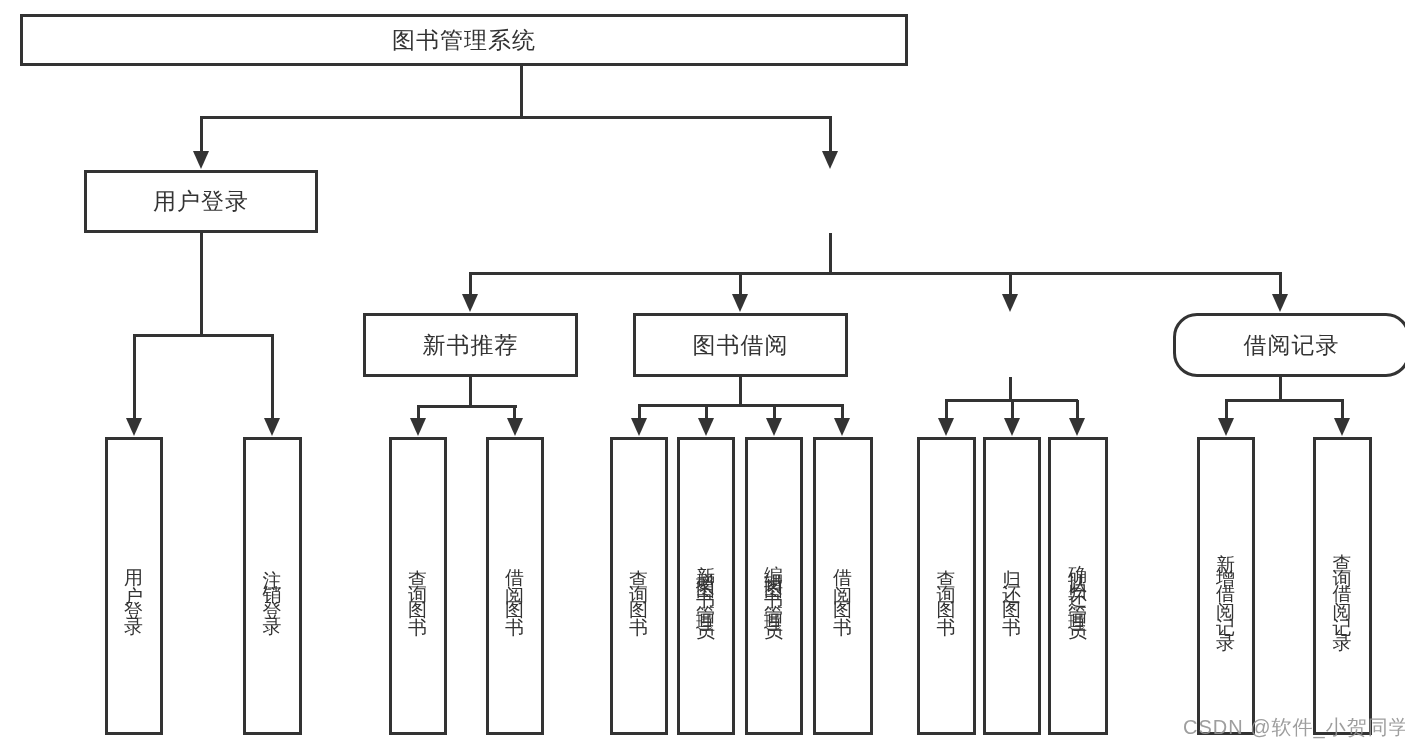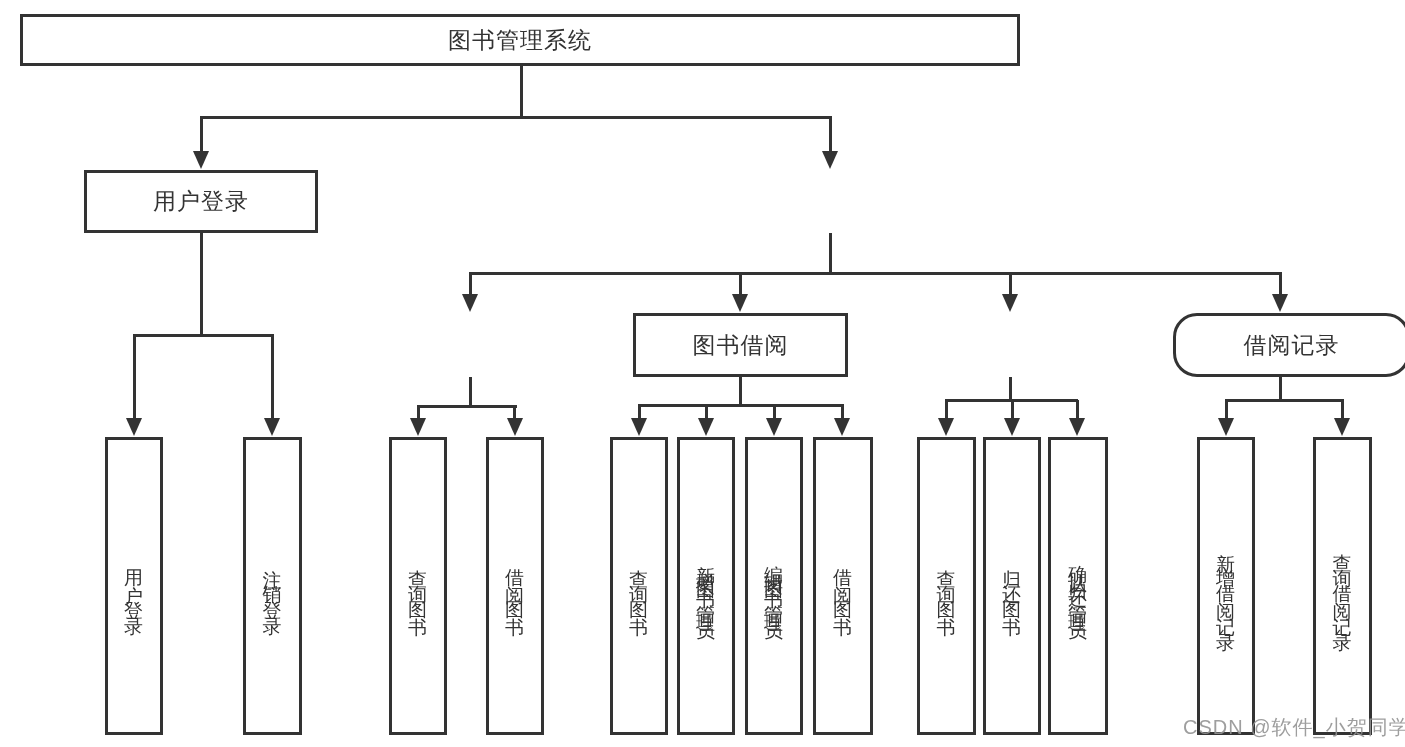--- a/index.html
+++ b/index.html
@@ -50,21 +50,21 @@
     color:rgba(148,148,148,0.9);
     letter-spacing:1px;
     white-space:nowrap;
   }
 </style>
 </head>
 <body>
 
 <div id="canvas">
 
-  <div class="box h" style="left:20px;top:14px;width:1000px;height:52px;">图书管理系统</div>
+  <div class="box h" style="left:20px;top:14px;width:888px;height:52px;">图书管理系统</div>
 
   <div class="line" style="left:519.5px;top:66px;width:3px;height:53px;"></div>
   <div class="line" style="left:199.5px;top:116px;width:632px;height:3px;"></div>
   <div class="line" style="left:199.5px;top:118px;width:3px;height:33px;"></div>
   <div class="arrow" style="left:193px;top:151px;"></div>
   <div class="line" style="left:828.5px;top:118px;width:3px;height:33px;"></div>
   <div class="arrow" style="left:822px;top:151px;"></div>
 
   <div class="box h" style="left:84px;top:170px;width:234px;height:63px;">用户登录</div>
 
@@ -79,20 +79,21 @@
   <div class="line" style="left:468.5px;top:271.5px;width:813px;height:3px;"></div>
   <div class="line" style="left:468.5px;top:273px;width:3px;height:21px;"></div>
   <div class="arrow" style="left:462px;top:294px;"></div>
   <div class="line" style="left:739px;top:273px;width:3px;height:21px;"></div>
   <div class="arrow" style="left:732px;top:294px;"></div>
   <div class="line" style="left:1009px;top:273px;width:3px;height:21px;"></div>
   <div class="arrow" style="left:1002px;top:294px;"></div>
   <div class="line" style="left:1279px;top:273px;width:3px;height:21px;"></div>
   <div class="arrow" style="left:1272px;top:294px;"></div>
 
+  <div class="box h" style="left:363px;top:313px;width:215px;height:64px;">新书推荐</div>
   <div class="box h" style="left:633px;top:313px;width:215px;height:64px;text-align:center;">图书借阅</div>
   <div class="box h" style="left:1173px;top:313px;width:237px;height:64px;border-radius:24px;">借阅记录</div>
 
   <div class="line" style="left:469px;top:377px;width:3px;height:28px;"></div>
   <div class="line" style="left:416.5px;top:404.5px;width:100px;height:3px;"></div>
   <div class="line" style="left:416.5px;top:406px;width:3px;height:12px;"></div>
   <div class="arrow" style="left:410px;top:418px;"></div>
   <div class="line" style="left:513px;top:406px;width:3px;height:12px;"></div>
   <div class="arrow" style="left:507px;top:418px;"></div>
 

